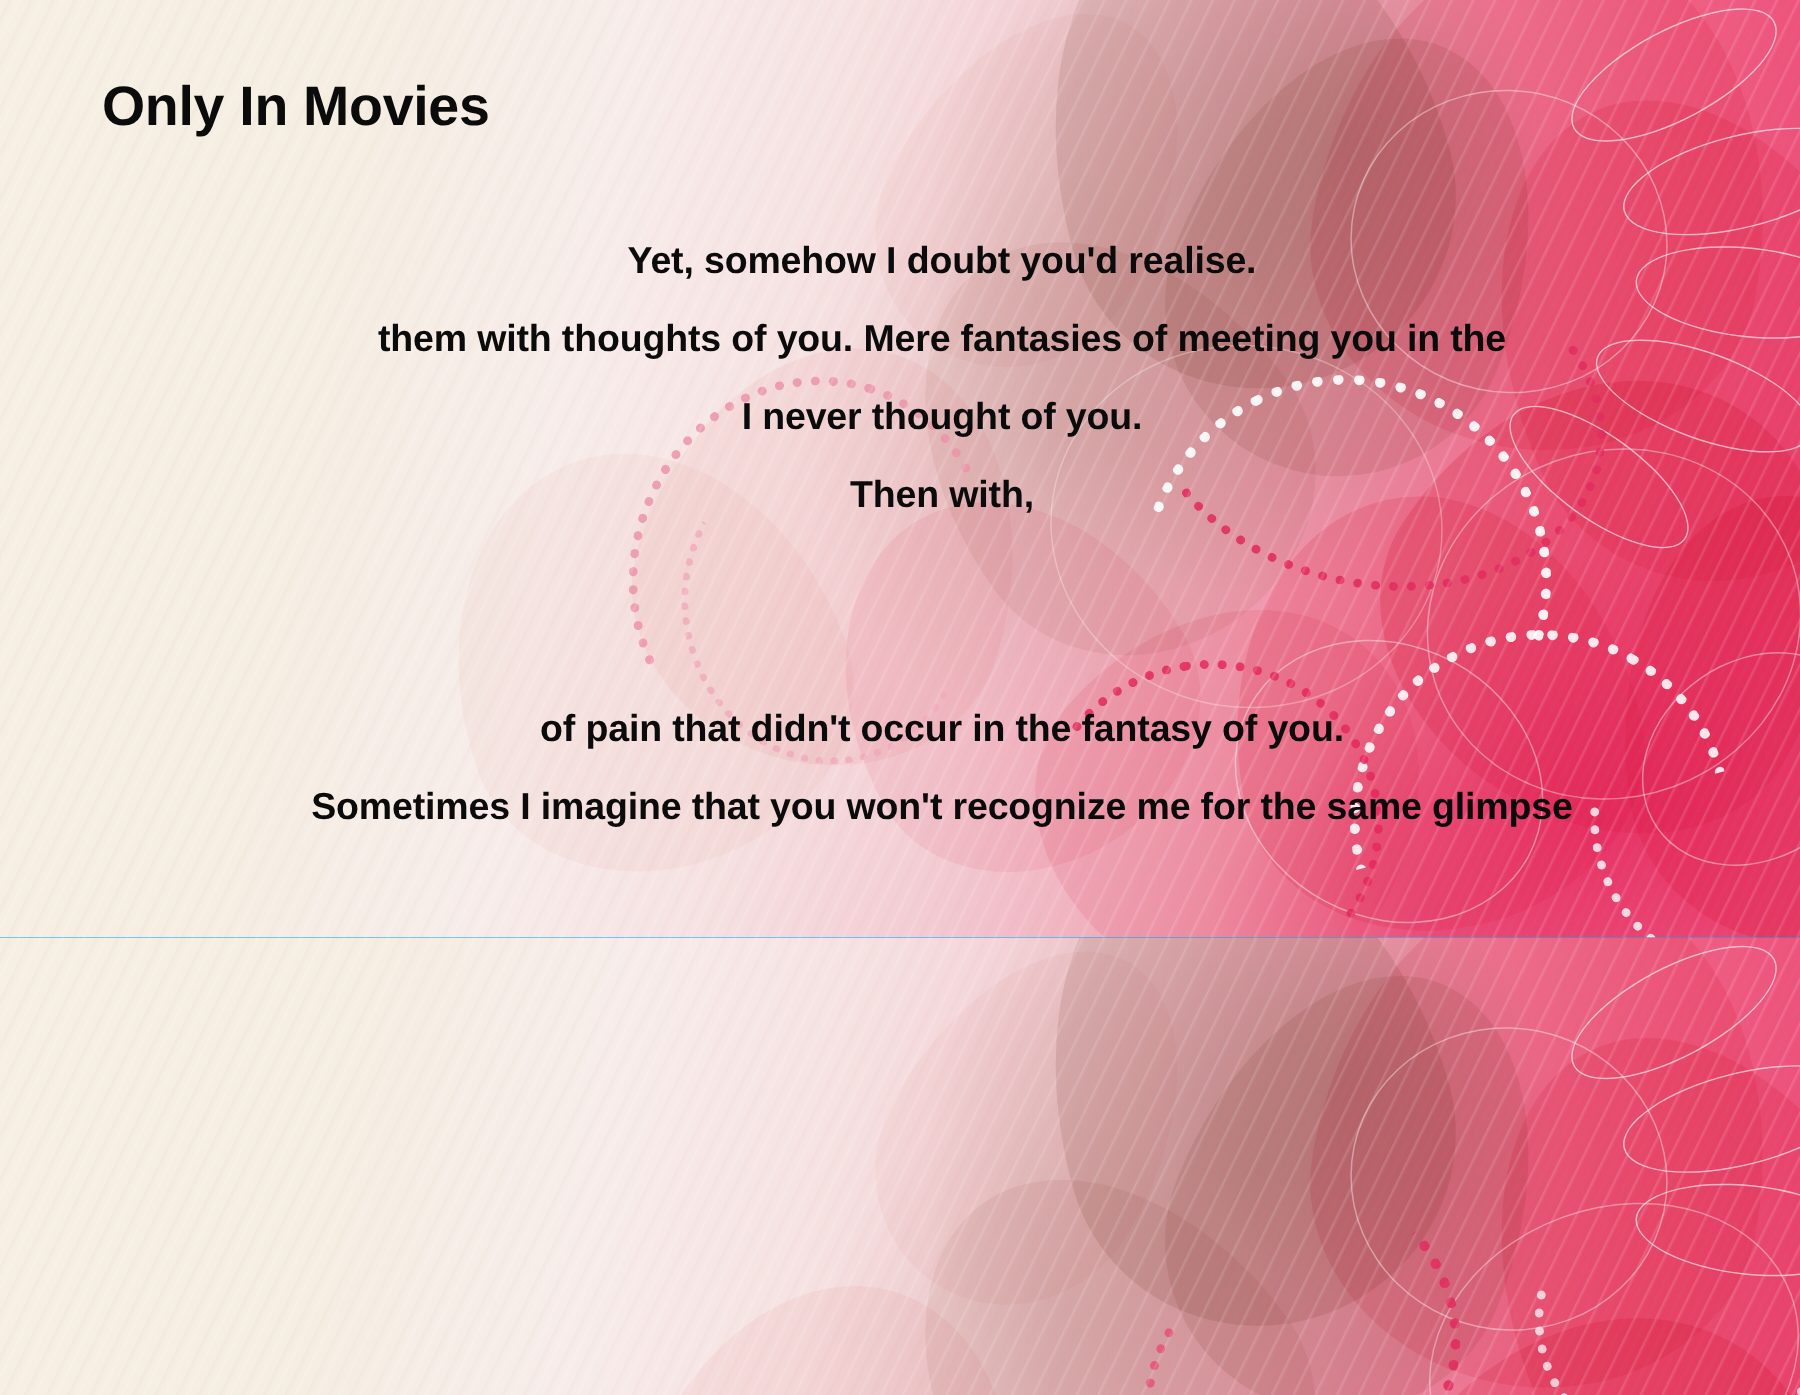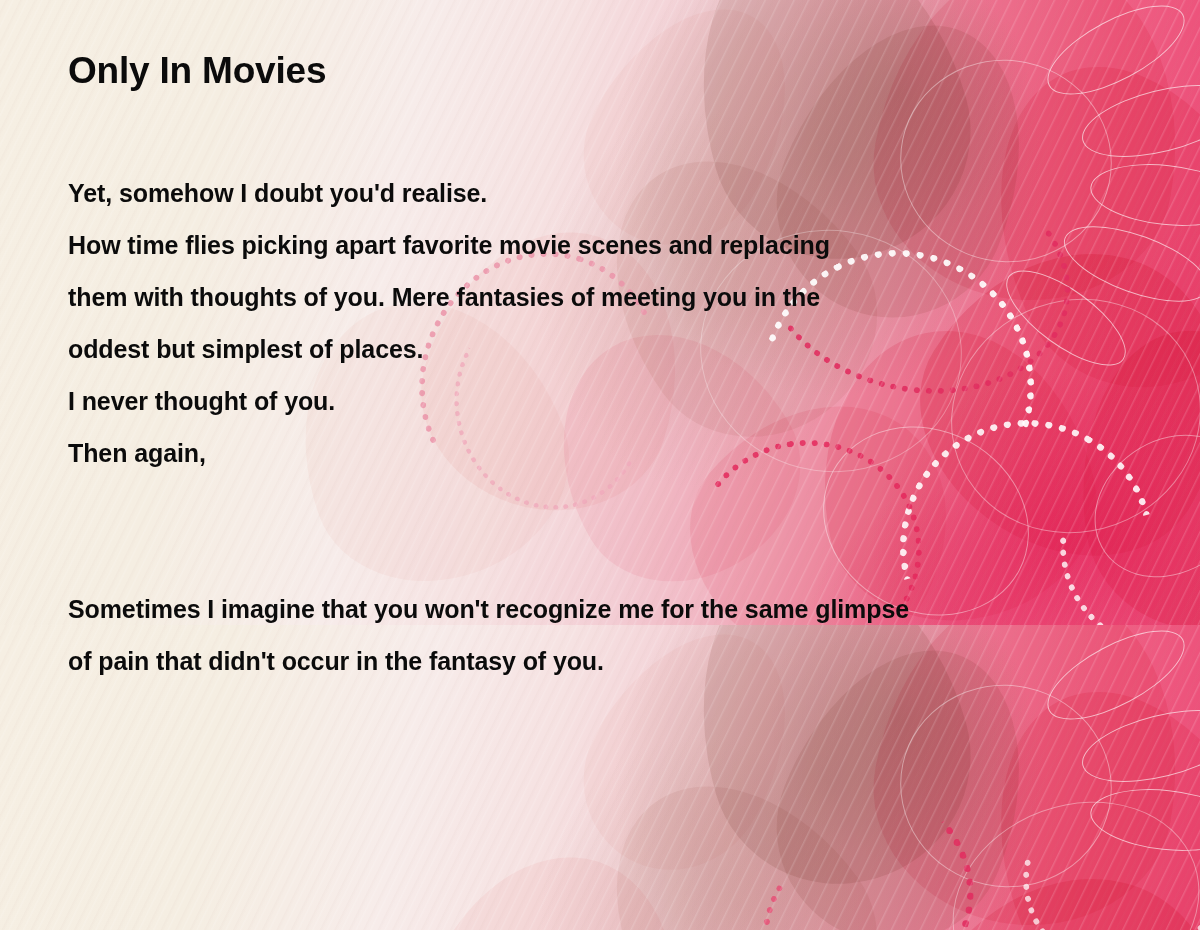--- a/index.html
+++ b/index.html
@@ -137,22 +137,23 @@
     font-weight: bold;
     color: #0b0b0b;
     letter-spacing: -0.2px;
     line-height: 1.15;
     white-space: nowrap;
   }
 
   .poem-lines {
     position: absolute;
     left: 68px;
-    top: 167px;
+    top: 148px;
     width: 1120px;
+    text-align: center;
   }
   .poem-line {
     font-size: 25px;
     font-weight: bold;
     color: #0b0b0b;
     line-height: 52px;
     height: 52px;
     white-space: nowrap;
     letter-spacing: -0.1px;
   }
@@ -247,27 +248,25 @@
     </div>
 
   </div>
 
   <div class="poem-body">
 
     <div class="poem-title">Only In Movies</div>
 
     <div class="poem-lines">
       <div class="poem-line">Yet, somehow I doubt you'd realise.</div>
-      <div class="poem-line">How time flies picking apart favorite movie scenes and replacing</div>
       <div class="poem-line">them with thoughts of you. Mere fantasies of meeting you in the</div>
-      <div class="poem-line">oddest but simplest of places.</div>
       <div class="poem-line">I never thought of you.</div>
-      <div class="poem-line">Then again,</div>
+      <div class="poem-line">Then with,</div>
       <div class="poem-line blank"></div>
       <div class="poem-line blank"></div>
+      <div class="poem-line">of pain that didn't occur in the fantasy of you.</div>
       <div class="poem-line">Sometimes I imagine that you won't recognize me for the same glimpse</div>
-      <div class="poem-line">of pain that didn't occur in the fantasy of you.</div>
     </div>
 
 
   </div>
 
 </div>
 
 </body></html>

